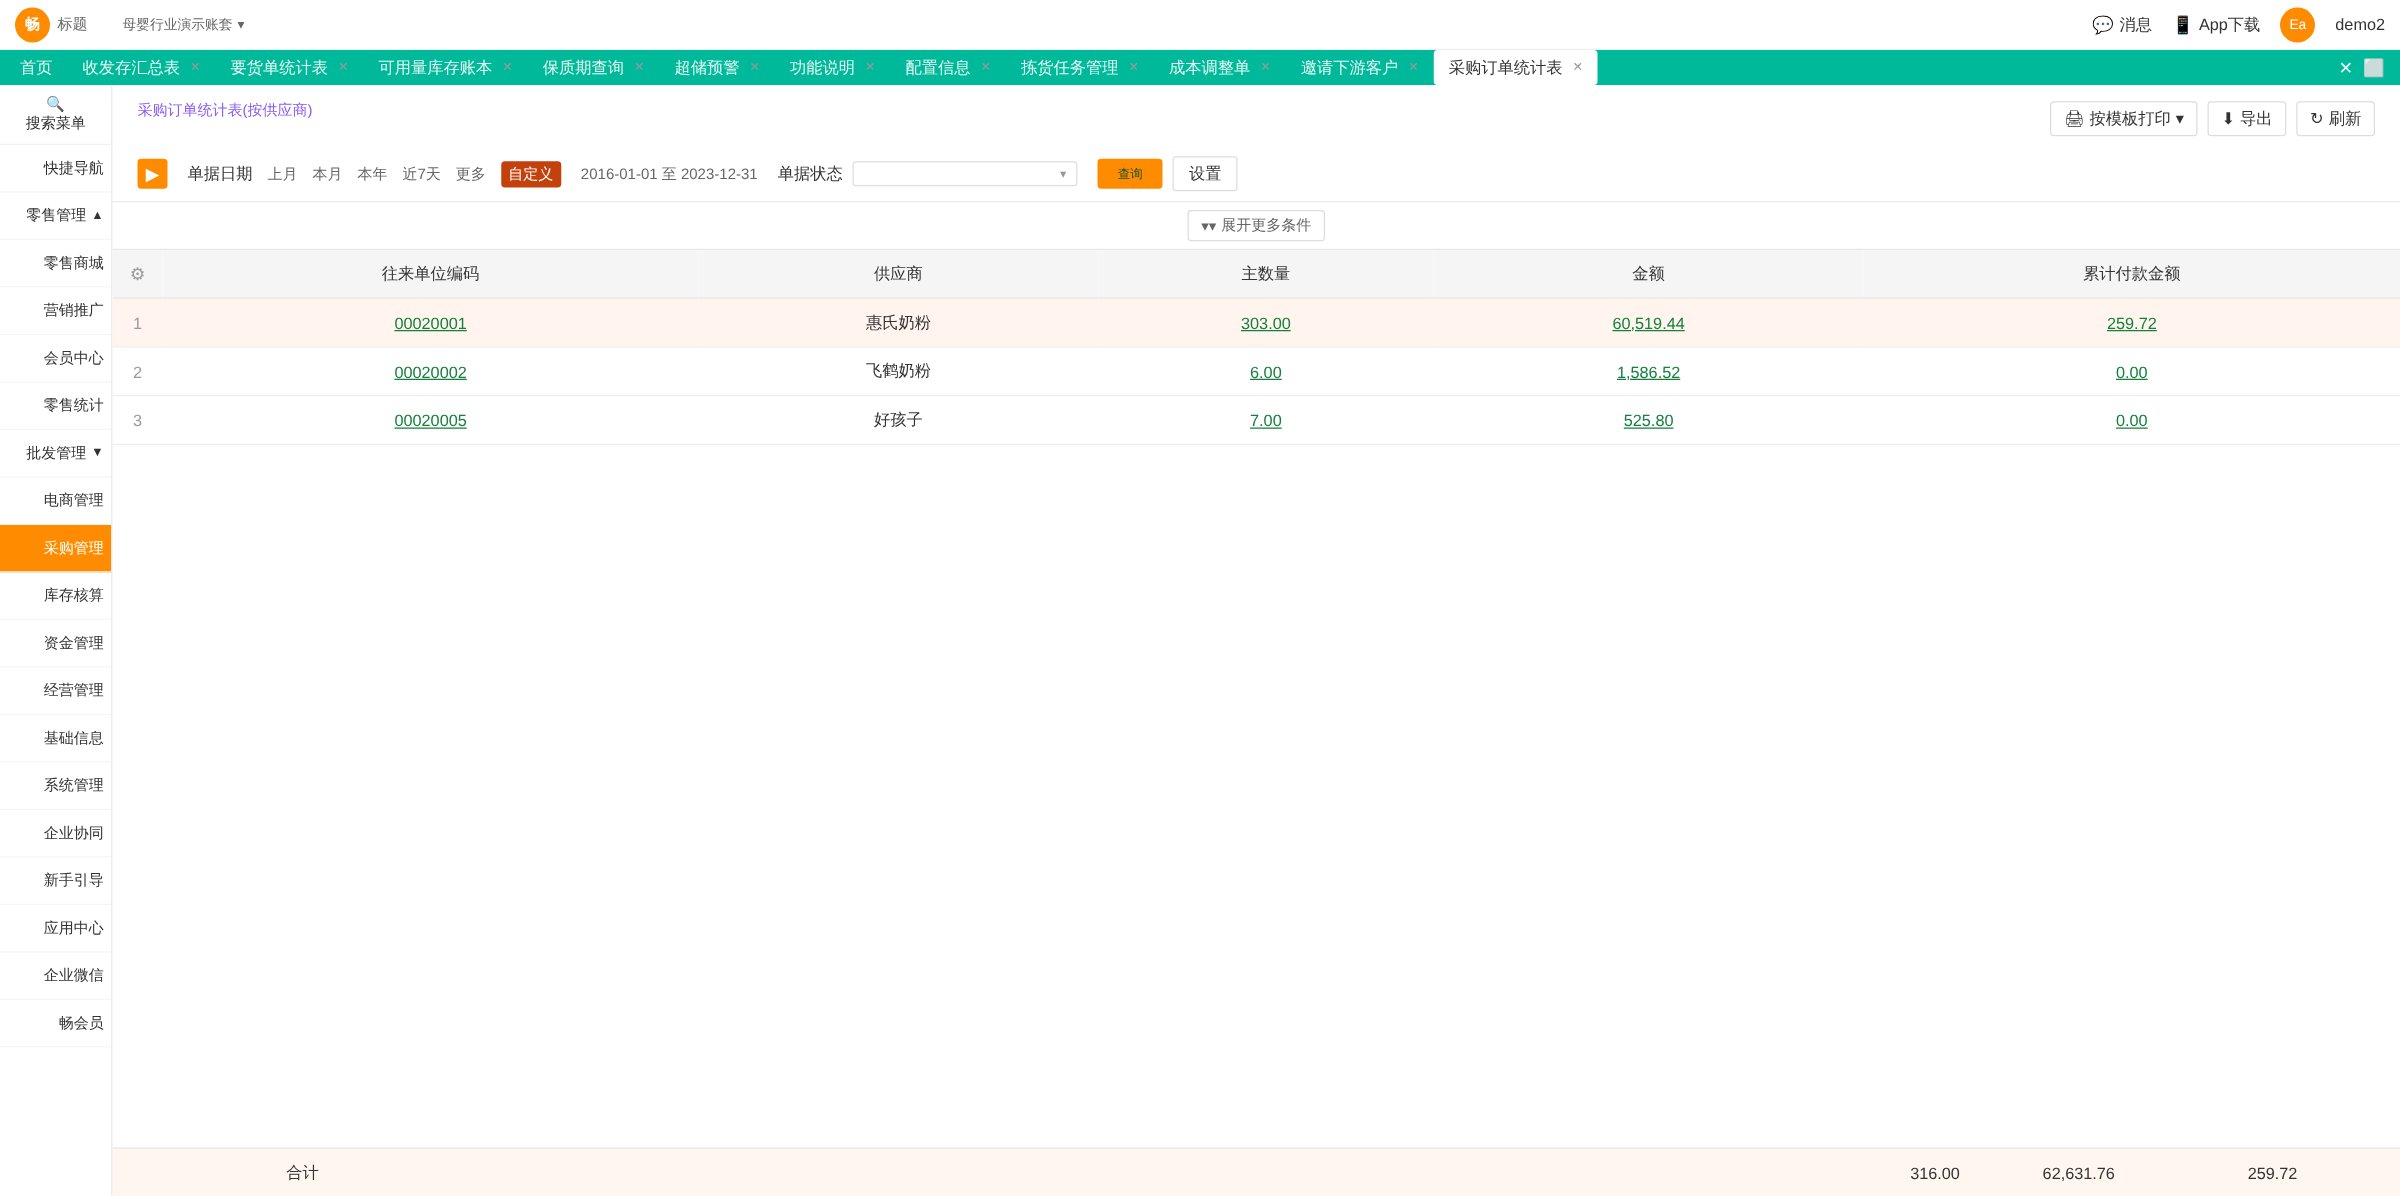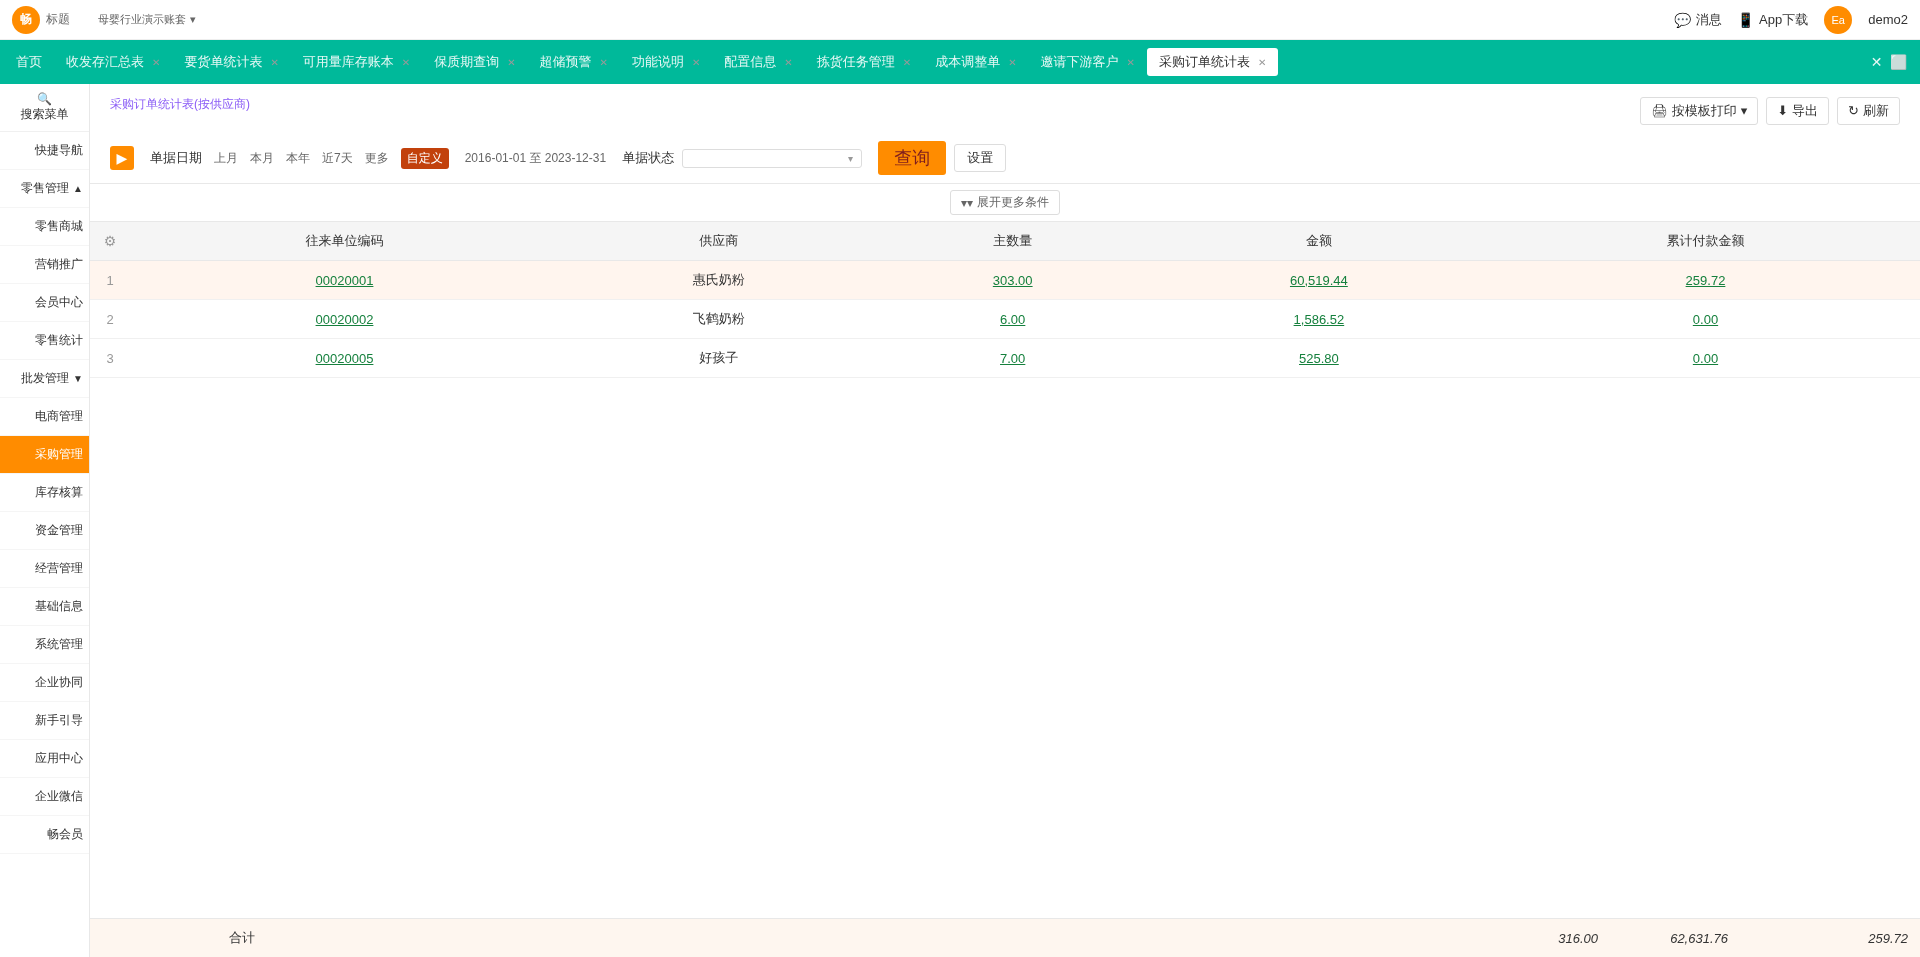--- a/index.html
+++ b/index.html
@@ -23,21 +23,21 @@
     .logo-text { font-size: 12px; color: #666; }
     .workspace-selector { display: flex; align-items: center; gap: 4px; font-size: 13px; color: #333; cursor: pointer; margin-left: 20px; }
     .workspace-selector span { color: #666; font-size: 11px; }
     .top-bar-right { display: flex; align-items: center; gap: 16px; }
     .top-bar-action { display: flex; align-items: center; gap: 4px; font-size: 13px; color: #333; cursor: pointer; }
     .top-bar-action .icon-char { font-size: 14px; }
     .user-avatar { width: 28px; height: 28px; border-radius: 50%; background: #ff8c00; display: flex; align-items: center; justify-content: center; color: white; font-size: 11px; }
 
     
     .nav-tabs {
-      height: 44px;
+      height: 28px;
       background: #00b99a;
       display: flex;
       align-items: center;
       padding: 0 4px;
       flex-shrink: 0;
       overflow: hidden;
     }
     .nav-tab {
       height: 28px;
       padding: 0 12px;
@@ -124,22 +124,22 @@
     }
     .filter-select-label { color: #666; }
     .filter-select-arrow { color: #999; font-size: 10px; }
     .goods-filter { display: flex; align-items: center; gap: 8px; flex: 1; }
     .goods-input {
       flex: 1; border: 1px solid #ddd; border-radius: 3px;
       padding: 3px 8px; font-size: 13px; max-width: 300px;
     }
     .goods-more { color: #999; cursor: pointer; font-size: 16px; }
     .btn-query {
-      background: #ff8c00; color: #7f1d1d; border: none;
-      padding: 5px 16px; border-radius: 3px; font-size: 18px; cursor: pointer;
+      background: #ff8c00; color: #14532d; border: none;
+      padding: 5px 16px; border-radius: 3px; font-size: 10px; cursor: pointer;
     }
     .btn-settings {
       background: #fff; color: #333; border: 1px solid #ddd;
       padding: 4px 12px; border-radius: 3px; font-size: 13px; cursor: pointer;
     }
     .expand-row {
       display: flex; align-items: center; justify-content: center;
       padding: 6px 0; background: #fff; border-bottom: 1px solid #e8e8e8;
     }
     .expand-btn {
@@ -173,21 +173,21 @@
     .table-footer {
       background: #fef6ef;
       border-top: 1px solid #e8e8e8;
       display: flex;
       align-items: center;
       padding: 10px 12px;
       font-size: 13px;
       flex-shrink: 0;
     }
     .footer-label { color: #333; font-weight: 500; width: 200px; text-align: center; }
-    .footer-val { text-align: right; color: #333; font-style: italic; }
+    .footer-val { text-align: center; color: #333; }
 
     
     .page-header-top {
       display: flex; align-items: center; justify-content: space-between;
       padding: 12px 20px 8px 20px; background: #fff;
     }
     .header-right-actions { display: flex; align-items: center; gap: 8px; }
     .btn-print {
       display: flex; align-items: center; gap: 4px;
       border: 1px solid #ddd; border-radius: 3px;

